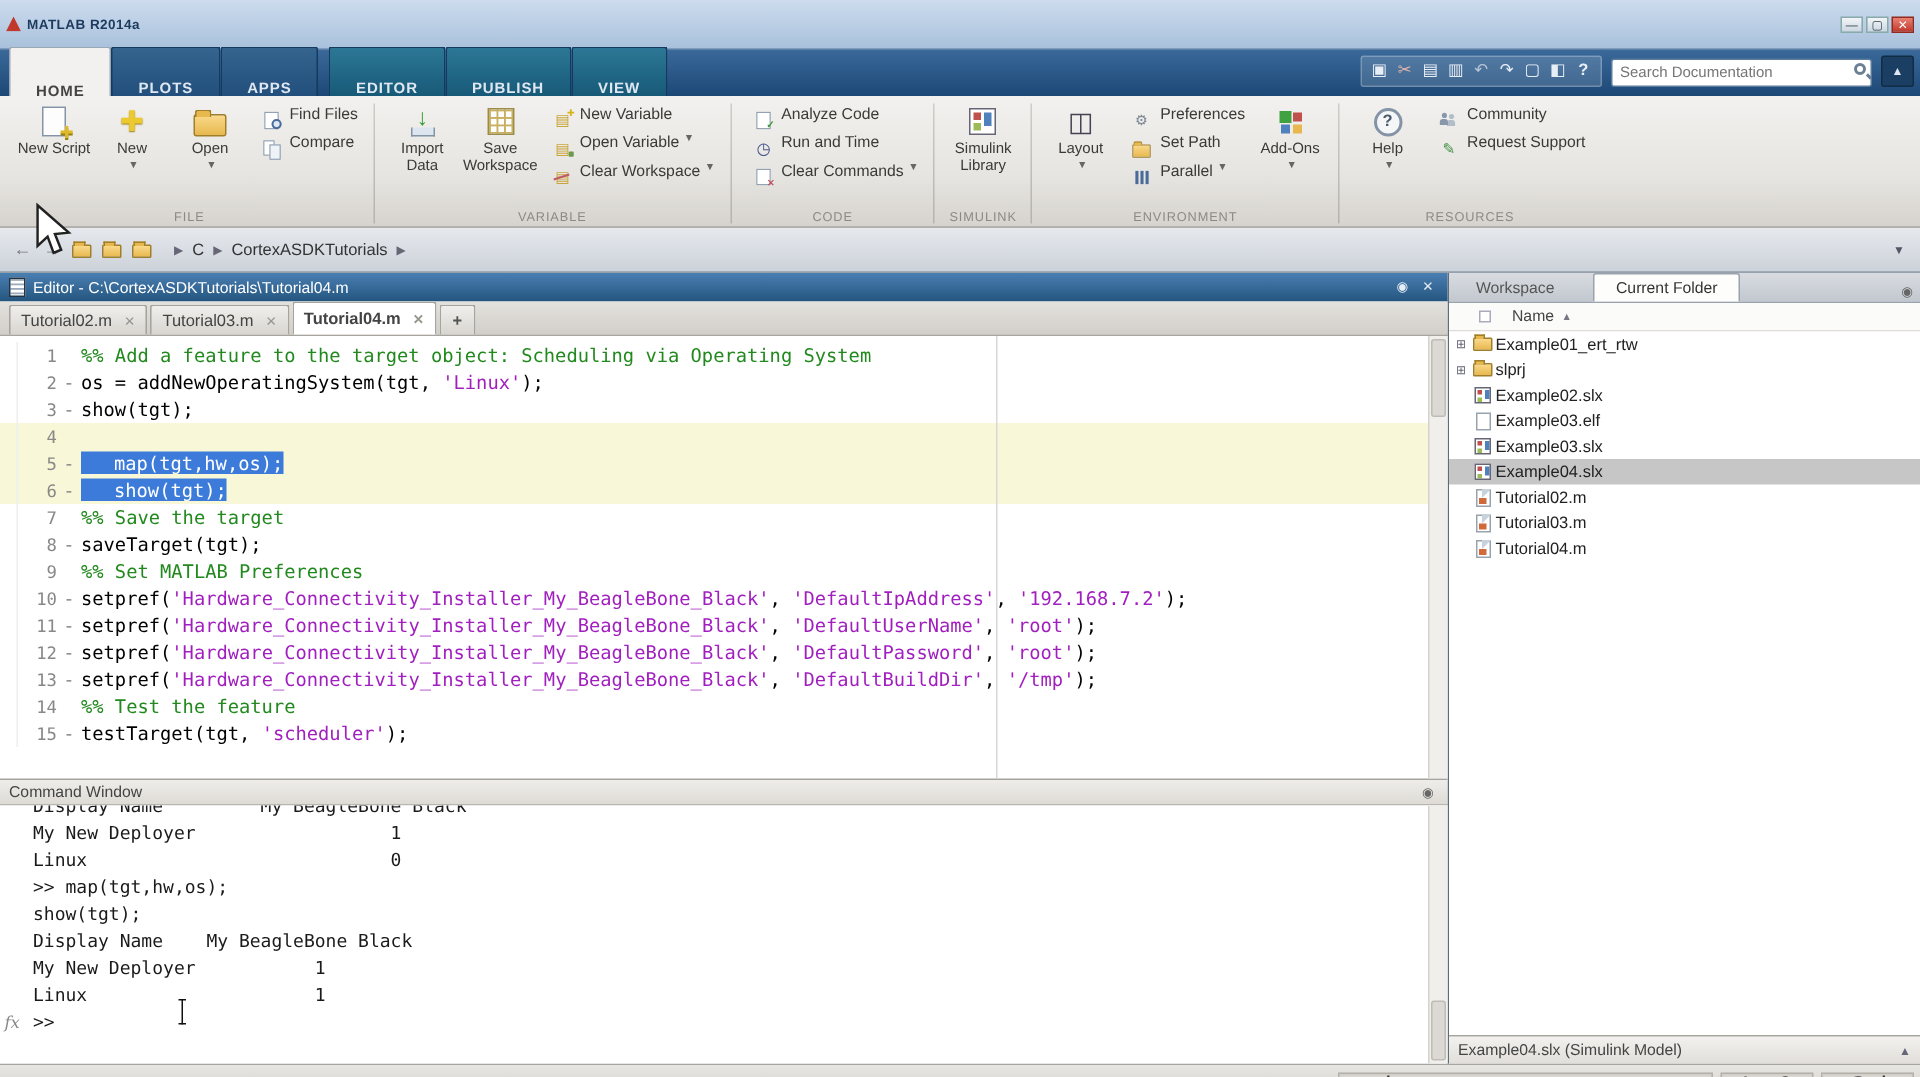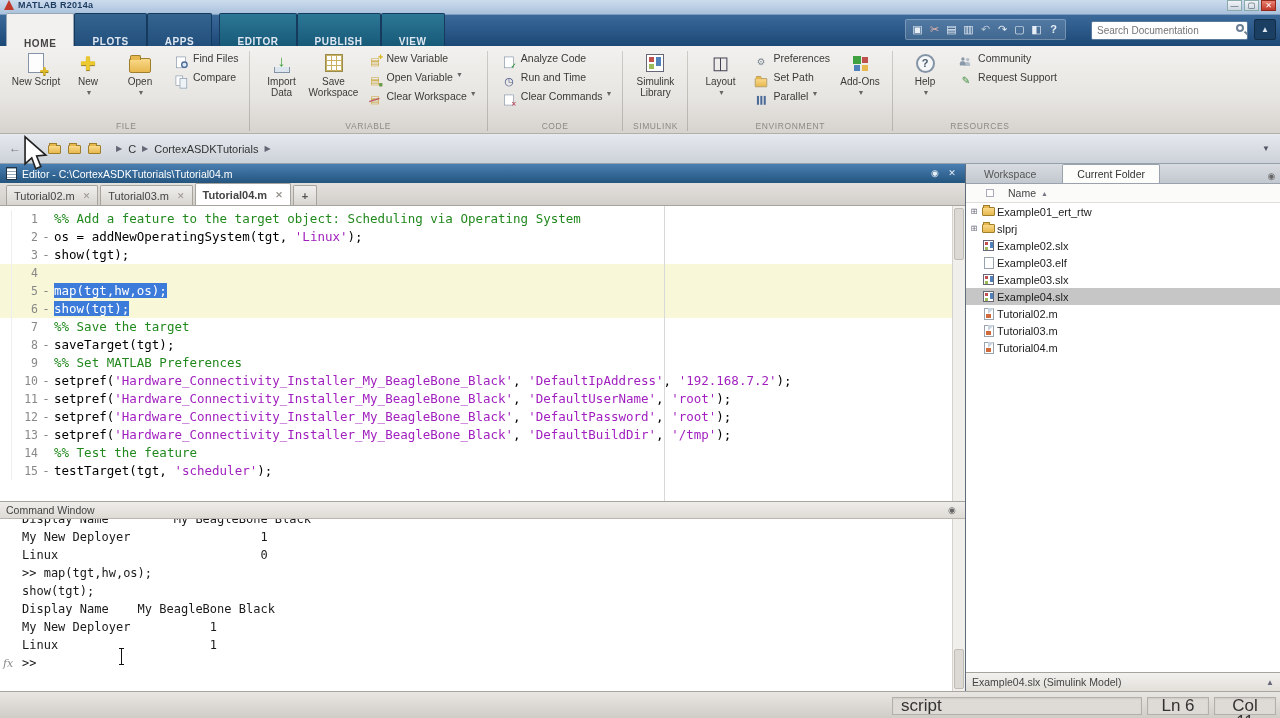--- a/index.html
+++ b/index.html
@@ -1,40 +1,40 @@
 <!DOCTYPE html>
 <html style="--comment: #22891e; --string: #a11fbf; --selbg: #3c7bd9; --seltx: #ffffff; --hl: #f8f8d8;"><head>
 <meta charset="utf-8">
 <style>
   html,body{margin:0;padding:0;}
   body{width:1280px;height:718px;overflow:hidden;background:#8e98a3;font-family:"Liberation Sans",sans-serif;position:relative;-webkit-font-smoothing:antialiased;}
   *{box-sizing:border-box;}
 
   
-  #titlebar{height:15px;background:linear-gradient(#cddcee,#a9c1dc);display:flex;align-items:flex-start;padding:0 4px;border-bottom:1px solid #7d9cc0;}
+  #titlebar{height:33px;background:linear-gradient(#cddcee,#a9c1dc);display:flex;align-items:center;padding:0 4px;border-bottom:1px solid #7d9cc0;}
   #titlebar .logo{width:10px;height:10px;background:#c0392b;clip-path:polygon(50% 0,100% 100%,0 100%);margin-right:4px;}
   #titlebar .ttl{font-size:9px;font-weight:bold;color:#1d3a5f;letter-spacing:.3px;}
   #titlebar .spacer{flex:1;}
   .winbtn{width:15px;height:11px;font-size:8px;line-height:10px;text-align:center;color:#344;background:linear-gradient(#f2f5f8,#ccd6e2);border:1px solid #8aa;margin-left:2px;}
   .winbtn.close{background:linear-gradient(#e98273,#c0392b);color:#fff;border-color:#93281c;}
 
   
   #tabrow{height:31px;background:linear-gradient(#3a699a,#1c4876);display:flex;align-items:flex-end;padding:0 0 0 6px;position:relative;}
   .rtab{height:24px;line-height:24px;padding:16px 17px;font-size:10px;font-weight:bold;letter-spacing:.6px;color:#dfe8f2;background:linear-gradient(#2c官,#1d4a78);background:linear-gradient(#35648f,#224f7c);border:1px solid #16395e;border-bottom:none;margin-right:0;border-radius:2px 2px 0 0;cursor:default;}
   .rtab.active{background:#f2f1ef;color:#444;height:27px;line-height:27px;border-color:#9aa7b4;}
   .rtab.teal{background:linear-gradient(#2c7795,#175a78);}
   #tabrow .gap{width:7px;}
   #tabrow .rightside{position:absolute;right:4px;top:4px;display:flex;align-items:center;}
   #quickbar{display:flex;align-items:center;background:rgba(255,255,255,.14);border:1px solid rgba(255,255,255,.25);border-radius:2px;padding:1px 3px;margin-right:6px;}
   .qa{width:17px;height:17px;font-size:11px;line-height:17px;text-align:center;color:#e8eef5;cursor:default;}
   .qa.q-cut{color:#e9b6ac;}
   .qa.q-undo{color:#b7c6d6;}
   .qa.q-help{font-weight:bold;}
   #searchwrap{position:relative;margin-right:6px;}
-  #searchbox{width:157px;height:19px;border:1px solid #5a7folder;border:1px solid #5a7b9e;border-radius:2px;font-size:10px;padding:0 20px 0 5px;color:#667;background:#fff;outline:none;margin-left:19px;}
+  #searchbox{width:174px;height:19px;border:1px solid #5a7folder;border:1px solid #5a7b9e;border-radius:2px;font-size:10px;padding:0 20px 0 5px;color:#667;background:#fff;outline:none;}
   #searchwrap .mag{position:absolute;right:4px;top:4px;width:8px;height:8px;border:2px solid #6b7f95;border-radius:50%;}
   #searchwrap .mag::after{content:"";position:absolute;left:6px;top:6px;width:4px;height:2px;background:#6b7f95;transform:rotate(45deg);}
   #collapseribbon{width:22px;height:21px;background:#1b3f63;border:1px solid #122c46;border-radius:2px;color:#dfe8f2;font-size:8px;text-align:center;line-height:19px;}
 
   
   #ribbon{height:88px;background:linear-gradient(#f2f1ef 0%,#e7e5e1 60%,#d6d3ce 100%);border-bottom:1px solid #b3afa9;display:flex;align-items:stretch;padding:3px 2px 0 4px;}
   .rgroup{display:flex;flex-direction:column;padding:0 6px;}
   .ritems{flex:1;display:flex;align-items:flex-start;}
   .rlabel{font-size:8.5px;color:#8d8983;text-align:center;letter-spacing:.6px;padding:1px 0 2px;}
   .rsep{width:1px;background:linear-gradient(#cfccc7,#b5b1ab);margin:2px 0;}
@@ -111,21 +111,21 @@
   #codeArea{position:relative;height:296px;background:#fff;overflow:hidden;border-bottom:1px solid #a7a39d;font-family:"DejaVu Sans Mono",monospace;font-size:12.5px;}
   #codeLines{padding-top:4px;}
   .crow{display:flex;height:18px;line-height:18px;white-space:pre;}
   .crow.hl{background:var(--hl);}
   .bp{width:12px;flex:none;border-right:1px solid #eee;}
   .lnum{width:26px;flex:none;text-align:right;color:#888;font-size:11.5px;}
   .ldash{width:16px;flex:none;text-align:center;color:#888;}
   .ctext .p{color:#000;}
   .ctext .c{color:var(--comment);}
   .ctext .s{color:var(--string);}
-  .ctext .sel{background:var(--selbg);}
+  .ctext .sel{background:var(--selbg);padding-left:22px;}
   .ctext .sel span{color:var(--seltx) !important;}
   #guide{position:absolute;left:664px;top:0;bottom:0;width:1px;background:#d8d8d8;}
   .vscroll{position:absolute;right:0;top:0;bottom:0;width:13px;background:#f1efec;border-left:1px solid #d5d2cd;}
   .vthumb{position:absolute;left:1px;right:1px;top:2px;height:52px;background:#dcd9d4;border:1px solid #bfbbb5;border-radius:2px;}
 
   #cmdHeader{height:17px;background:linear-gradient(#efedea,#dedbd6);border-bottom:1px solid #b9b5af;display:flex;align-items:center;padding:0 6px;font-size:10.5px;color:#444;}
   #cmdHeader .spacer{flex:1;}
   #cmdHeader .panebtn{color:#666;}
   #cmdArea{position:relative;flex:1;overflow:hidden;background:#fff;font-family:"DejaVu Sans Mono",monospace;font-size:12px;color:#1a1a1a;}
   #cmdContent{padding:0 0 0 22px;margin-top:-9px;}

